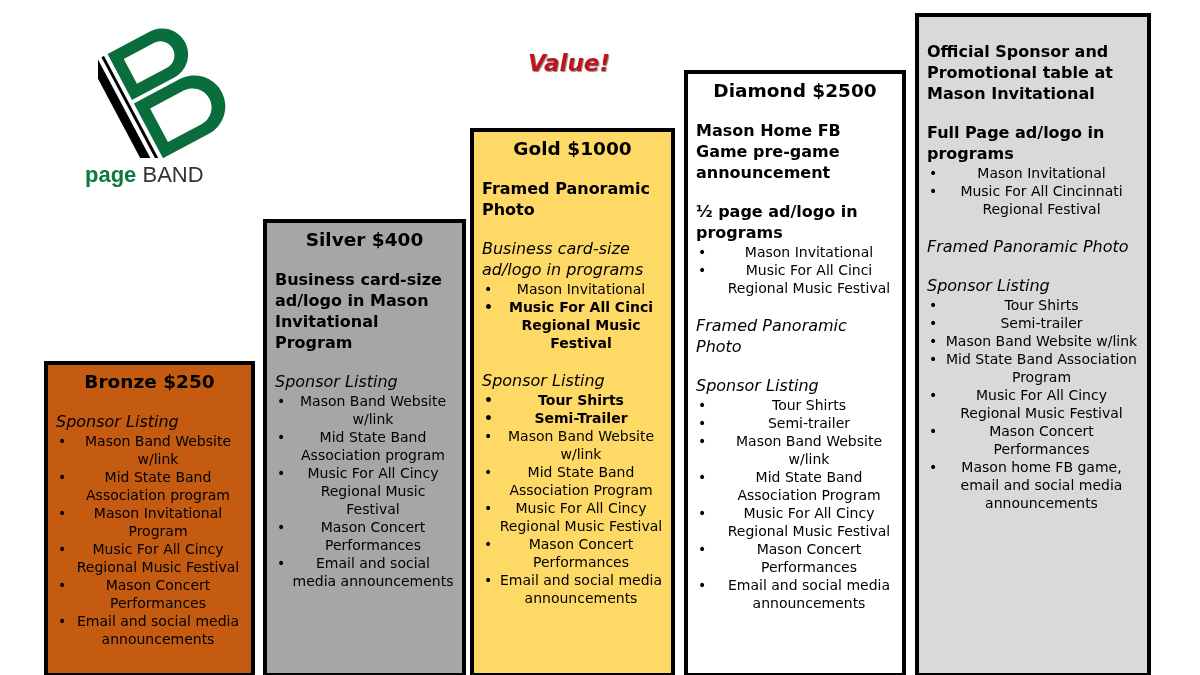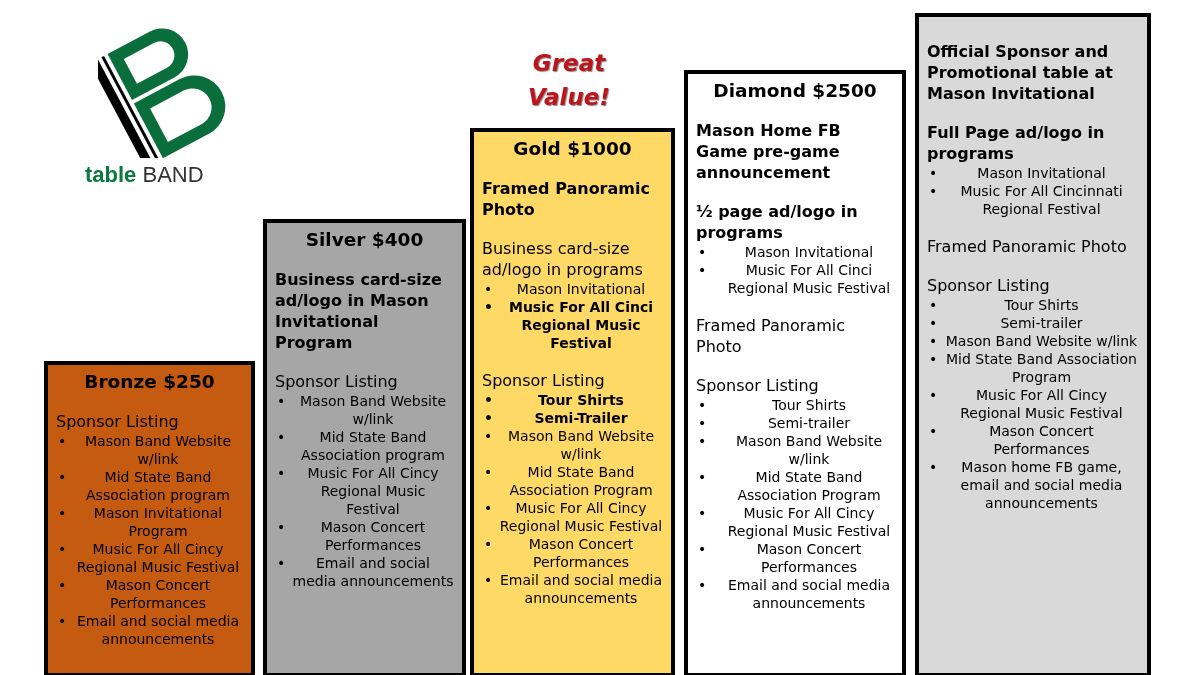--- a/index.html
+++ b/index.html
@@ -12,21 +12,21 @@
   .logo-text .m { color: #0a7a3d; font-weight: bold; }
   .logo-text .b { color: #333; margin-top: 11px; }
 
   .great { position: absolute; left: 505px; top: 46px; width: 128px; text-align: center;
            font-family: "DejaVu Sans", sans-serif; font-weight: bold; font-style: italic;
            font-size: 23px; line-height: 34px; color: #c0141c; text-shadow: 1px 1px 1px #888; }
 
   .tier { position: absolute; border: 4px solid #000; padding: 6px 8px 0 8px; overflow: hidden; }
   .tier h2 { font-size: 18.5px; font-weight: bold; text-align: center; line-height: 22px; }
   .tier .bold { font-weight: bold; font-size: 16px; line-height: 21px; }
-  .tier .plain { font-size: 16px; line-height: 21px; }
+  .tier .plain { font-size: 16px; line-height: 21px; font-style: italic; }
   .tier ul { list-style: none; }
   .tier li { position: relative; padding-left: 17px; font-size: 14px; line-height: 18px; text-align: center; }
   .tier li::before { content: "•"; position: absolute; left: 2px; top: 0; }
   .tier li.b { font-weight: bold; }
   .tier.wide li { padding-left: 28px; }
   .gap { height: 18px; }
 
   #bronze   { left: 44px;  top: 361px; width: 211px; height: 316px; background: #c55a11; }
   #silver   { left: 263px; top: 219px; width: 203px; height: 458px; background: #a6a6a6; }
   #gold     { left: 470px; top: 128px; width: 205px; height: 549px; background: #ffd966; }
@@ -39,27 +39,26 @@
 <div class="logo">
   <svg width="130" height="140" viewBox="0 0 130 140">
     <g transform="rotate(-28 65 70)">
       <rect x="12" y="14" width="9" height="118" fill="#000"></rect>
       <rect x="25" y="14" width="3" height="118" fill="#000"></rect>
       <path d="M32 14 H80 A26 26 0 0 1 80 66 H32 Z M44 26 V54 H78 A14 14 0 0 0 78 26 Z" fill="#0a6e3c" fill-rule="evenodd"></path>
       <path d="M32 70 H84 A31 31 0 0 1 84 132 H32 Z M44 82 V120 H82 A19 19 0 0 0 82 82 Z" fill="#0a6e3c" fill-rule="evenodd"></path>
     </g>
   </svg>
   <div class="logo-text">
-    <span class="m">table</span>
+    <span class="m">page</span>
     <span class="b">BAND</span>
   </div>
 </div>
 
 <div class="great">
-  <div>Great</div>
   <div>Value!</div>
 </div>
 
 <div class="tier" id="bronze">
     <h2>Bronze $250</h2>
     <div class="gap"></div>
     <div class="plain">Sponsor Listing</div>
     <ul>
       <li>Mason Band Website w/link</li>
       <li>Mid State Band Association program</li>

